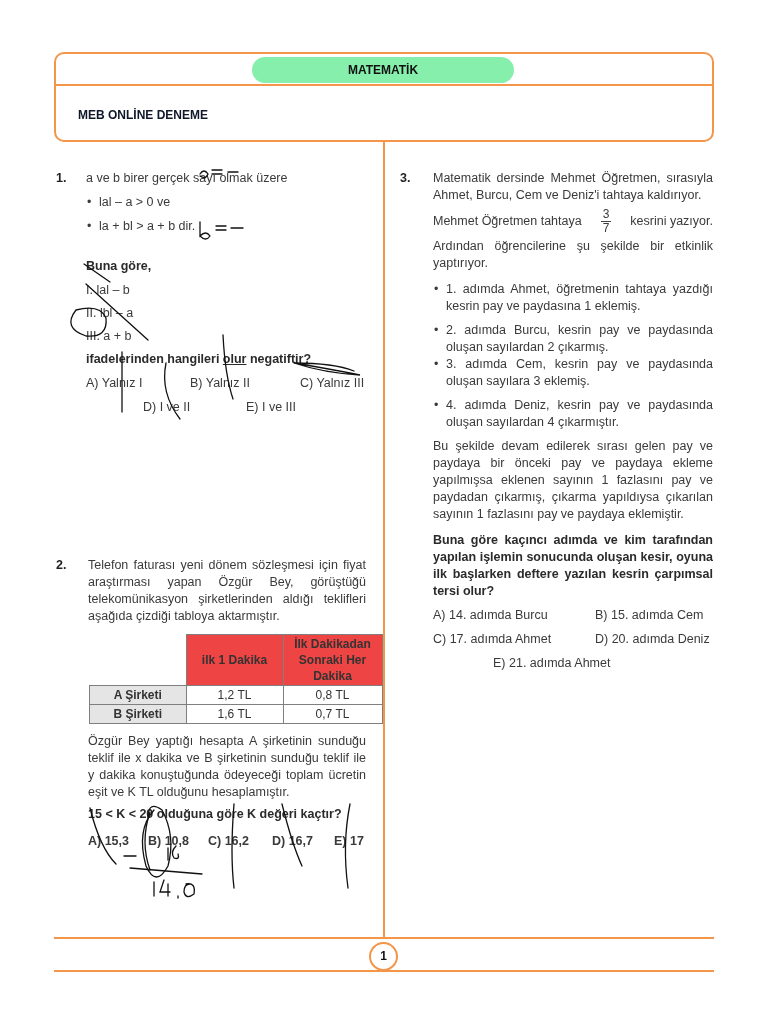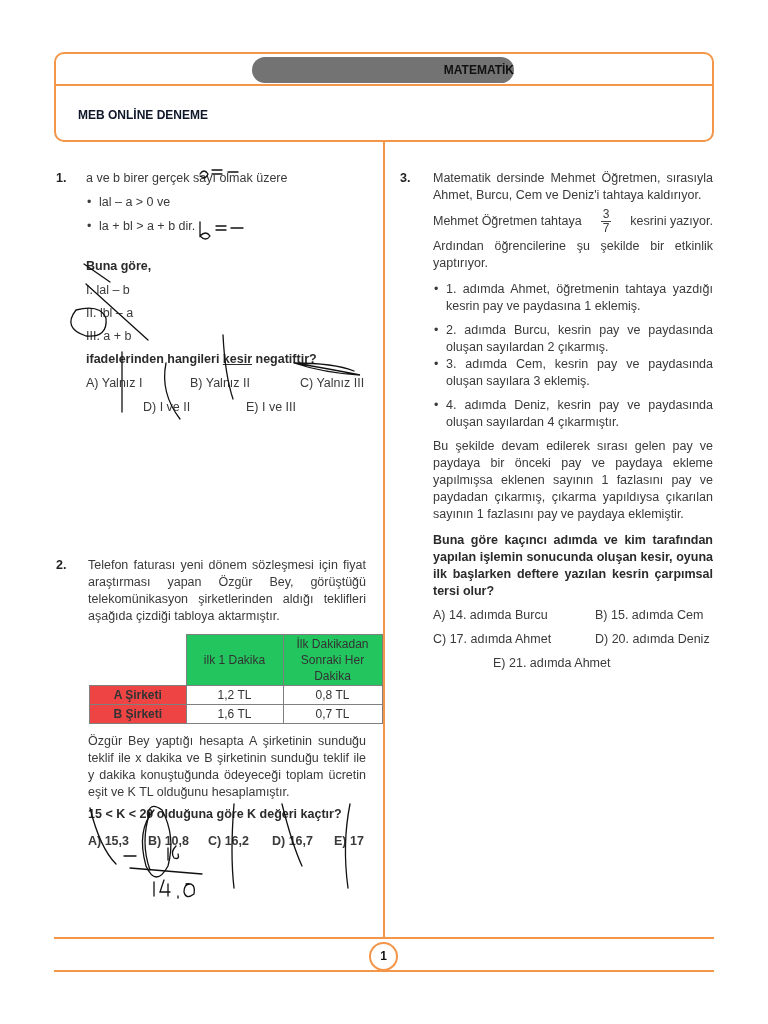--- a/index.html
+++ b/index.html
@@ -2,21 +2,21 @@
 <html><head>
 <meta charset="utf-8">
 <style>
   html, body { margin:0; padding:0; background:#ffffff; }
   body { width:768px; height:1024px; position:relative; overflow:hidden;
          font-family:"Liberation Sans", "DejaVu Sans", sans-serif; color:#333; }
   .header-box { position:absolute; left:54px; top:52px; width:660px; height:90px;
                 border:2px solid #f4964a; border-radius:10px; box-sizing:border-box; }
   .header-divider { position:absolute; left:0; right:0; top:30px; height:0; border-top:2px solid #f4964a; }
   .subject-pill { position:absolute; left:196px; top:3px; width:262px; height:26px;
-                  background:#737373; border-radius:14px; text-align:right;
+                  background:#86efac; border-radius:14px; text-align:center;
                   font-weight:bold; font-size:12px; line-height:26px; color:#111; }
   .exam-title { position:absolute; left:22px; top:54px; font-weight:bold; font-size:12px; color:#0f172a; }
   .col-divider { position:absolute; left:383px; top:142px; width:2px; height:795px; background:#f4964a; }
   .footer-line { position:absolute; left:54px; width:660px; height:0; border-top:2px solid #f4964a; }
   .page-circle { position:absolute; left:369px; top:942px; width:29px; height:29px;
                  border:2px solid #f4964a; border-radius:50%; box-sizing:border-box;
                  text-align:center; line-height:25px; font-weight:bold; font-size:12px; color:#111; }
 
   .q { position:absolute; font-size:12.5px; line-height:17px; color:#3a3a3a; }
   .qnum { position:absolute; font-weight:bold; font-size:12.5px; color:#222; }
@@ -27,22 +27,22 @@
   .bullet::before { content:"•"; position:absolute; left:1px; top:0; }
   .opt-row { position:relative; height:22px; }
   .opt-row span { position:absolute; top:0; white-space:nowrap; }
   .just { text-align:justify; }
   .frac { display:inline-block; vertical-align:middle; text-align:center; font-size:12px; line-height:13px; margin:0 8px; }
   .frac .n { display:block; border-bottom:1px solid #444; padding:0 2px; }
   .frac .d { display:block; }
 
   table.price { position:absolute; left:89px; top:634px; border-collapse:collapse; font-size:12px; }
   table.price td, table.price th { border:1px solid #7f7f7f; text-align:center; padding:0 4px; }
-  table.price th { background:#22c55e; font-weight:normal; color:#333; }
-  table.price td.rowh { background:#ef4444; font-weight:bold; color:#333; }
+  table.price th { background:#ef4444; font-weight:bold; color:#333; }
+  table.price td.rowh { background:#e5e5e5; font-weight:bold; color:#333; }
   table.price td.blank { border:none; background:none; }
 
   .hand { position:absolute; pointer-events:none; }
 </style>
 </head>
 <body>
 
 <div class="header-box">
   <div class="subject-pill">MATEMATİK</div>
   <div class="header-divider"></div>
@@ -53,21 +53,21 @@
 
 <div class="qnum" style="left:56px; top:171px;">1.</div>
 <div class="q" style="left:86px; top:170px; width:290px;">
   <p>a ve b birer gerçek sayı olmak üzere</p>
   <p class="bullet" style="margin-top:7px;">lal – a &gt; 0 ve</p>
   <p class="bullet" style="margin-top:7px;">la + bl &gt; a + b dir.</p>
   <p class="bold" style="margin-top:23px;">Buna göre,</p>
   <p style="margin-top:7px;">I. lal – b</p>
   <p style="margin-top:6px;">II. lbl – a</p>
   <p style="margin-top:6px;">III. a + b</p>
-  <p class="bold" style="margin-top:6px;"><span>ifadelerinden hangileri </span><span class="u">kesir</span><span> negatiftir?</span></p>
+  <p class="bold" style="margin-top:6px;"><span>ifadelerinden hangileri </span><span class="u">olur</span><span> negatiftir?</span></p>
   <div class="opt-row" style="margin-top:7px;">
     <span style="left:0;">A) Yalnız I</span>
     <span style="left:104px;">B) Yalnız II</span>
     <span style="left:214px;">C) Yalnız III</span>
   </div>
   <div class="opt-row" style="margin-top:2px;">
     <span style="left:57px;">D) I ve II</span>
     <span style="left:160px;">E) I ve III</span>
   </div>
 </div>

